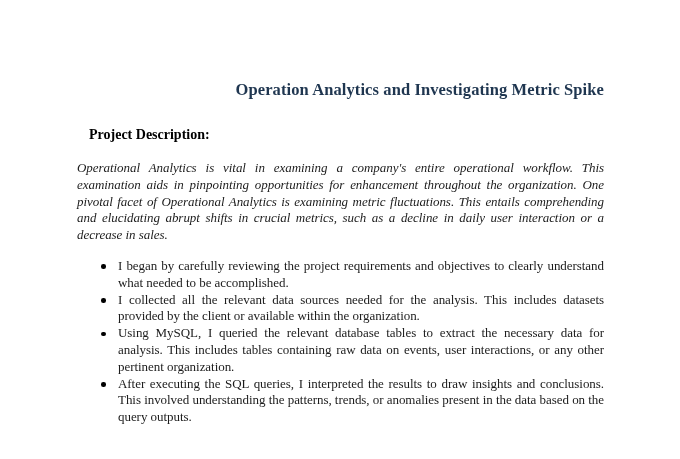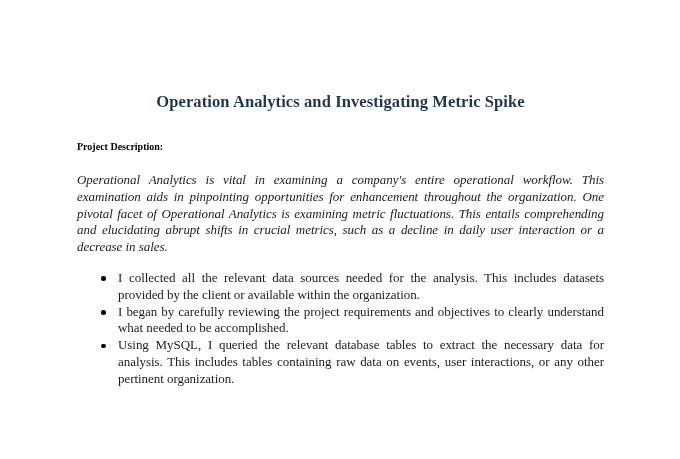--- a/index.html
+++ b/index.html
@@ -13,31 +13,31 @@
     overflow: hidden;
     font-family: "Liberation Serif", "DejaVu Serif", serif;
     color: #1b1b1b;
   }
   .doc {
     box-sizing: border-box;
     width: 680px;
     padding: 80px 76px 0 77px; 
   }
   .doc-title {
-    margin: 12px;
+    margin: 0;
     font-size: 16.5px;
     line-height: 19px;
     font-weight: bold;
-    text-align: center;
+    text-align: right;
     color: #1f3650;
     letter-spacing: 0.1px;
   }
   .section-heading {
-    margin: 0;
-    font-size: 10px;
+    margin: 12px;
+    font-size: 14px;
     line-height: 17px;
     font-weight: bold;
     color: #000000;
   }
   .heading-project { margin-top: 27px; }
   .heading-approach { margin-top: 16px; }
   .body-paragraph {
     margin: 17px 0 0 0;
     font-size: 13px;
     line-height: 16.8px;
@@ -76,25 +76,29 @@
   <h1 class="doc-title">Operation Analytics and Investigating Metric Spike</h1>
 
   <h2 class="section-heading heading-project">Project Description:</h2>
 
   <p class="body-paragraph">Operational Analytics is vital in examining a company's entire operational workflow. This examination aids in pinpointing opportunities for enhancement throughout the organization. One pivotal facet of Operational Analytics is examining metric fluctuations. This entails comprehending and elucidating abrupt shifts in crucial metrics, such as a decline in daily user interaction or a decrease in sales.</p>
 
 
   <ul class="bullet-list">
     <li>
       <span class="bullet-dot"></span>
+      <span>I began by carefully reviewing the project requirements and objectives to clearly understand what needed to be accomplished.</span>
+    </li>
+    <li>
+      <span class="bullet-dot"></span>
       <span>I collected all the relevant data sources needed for the analysis. This includes datasets provided by the client or available within the organization.</span>
     </li>
     <li>
       <span class="bullet-dot"></span>
-      <span>I began by carefully reviewing the project requirements and objectives to clearly understand what needed to be accomplished.</span>
+      <span>Using MySQL, I queried the relevant database tables to extract the necessary data for analysis. This includes tables containing raw data on events, user interactions, or any other pertinent organization.</span>
     </li>
     <li>
       <span class="bullet-dot"></span>
-      <span>Using MySQL, I queried the relevant database tables to extract the necessary data for analysis. This includes tables containing raw data on events, user interactions, or any other pertinent organization.</span>
+      <span>After executing the SQL queries, I interpreted the results to draw insights and conclusions. This involved understanding the patterns, trends, or anomalies present in the data based on the query outputs.</span>
     </li>
   </ul>
 
 </div>
 
 </body></html>

